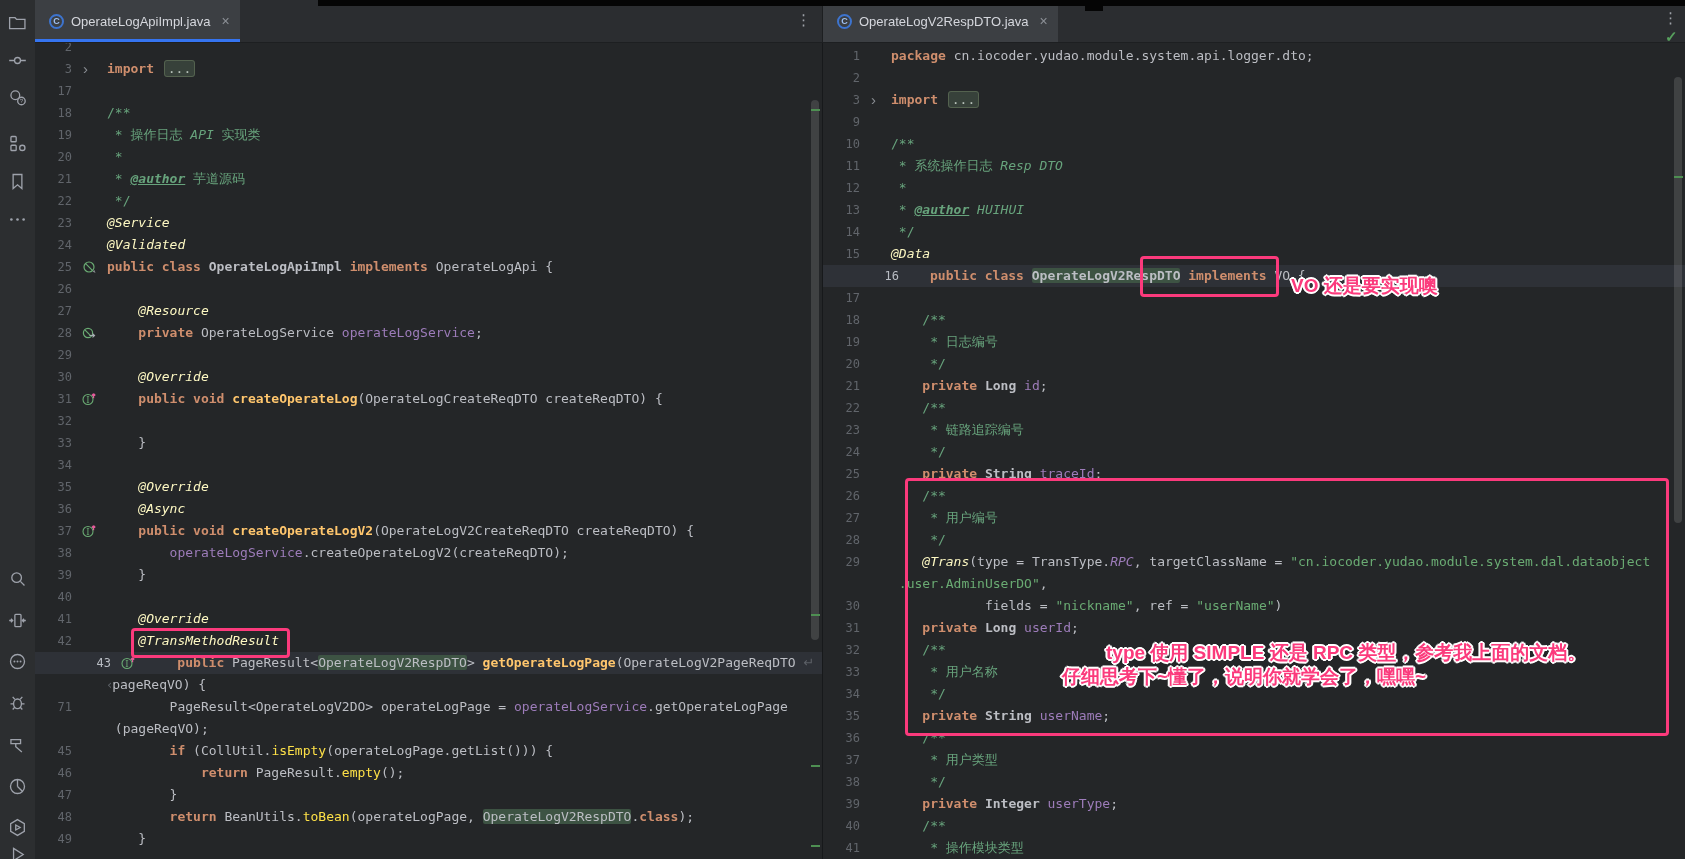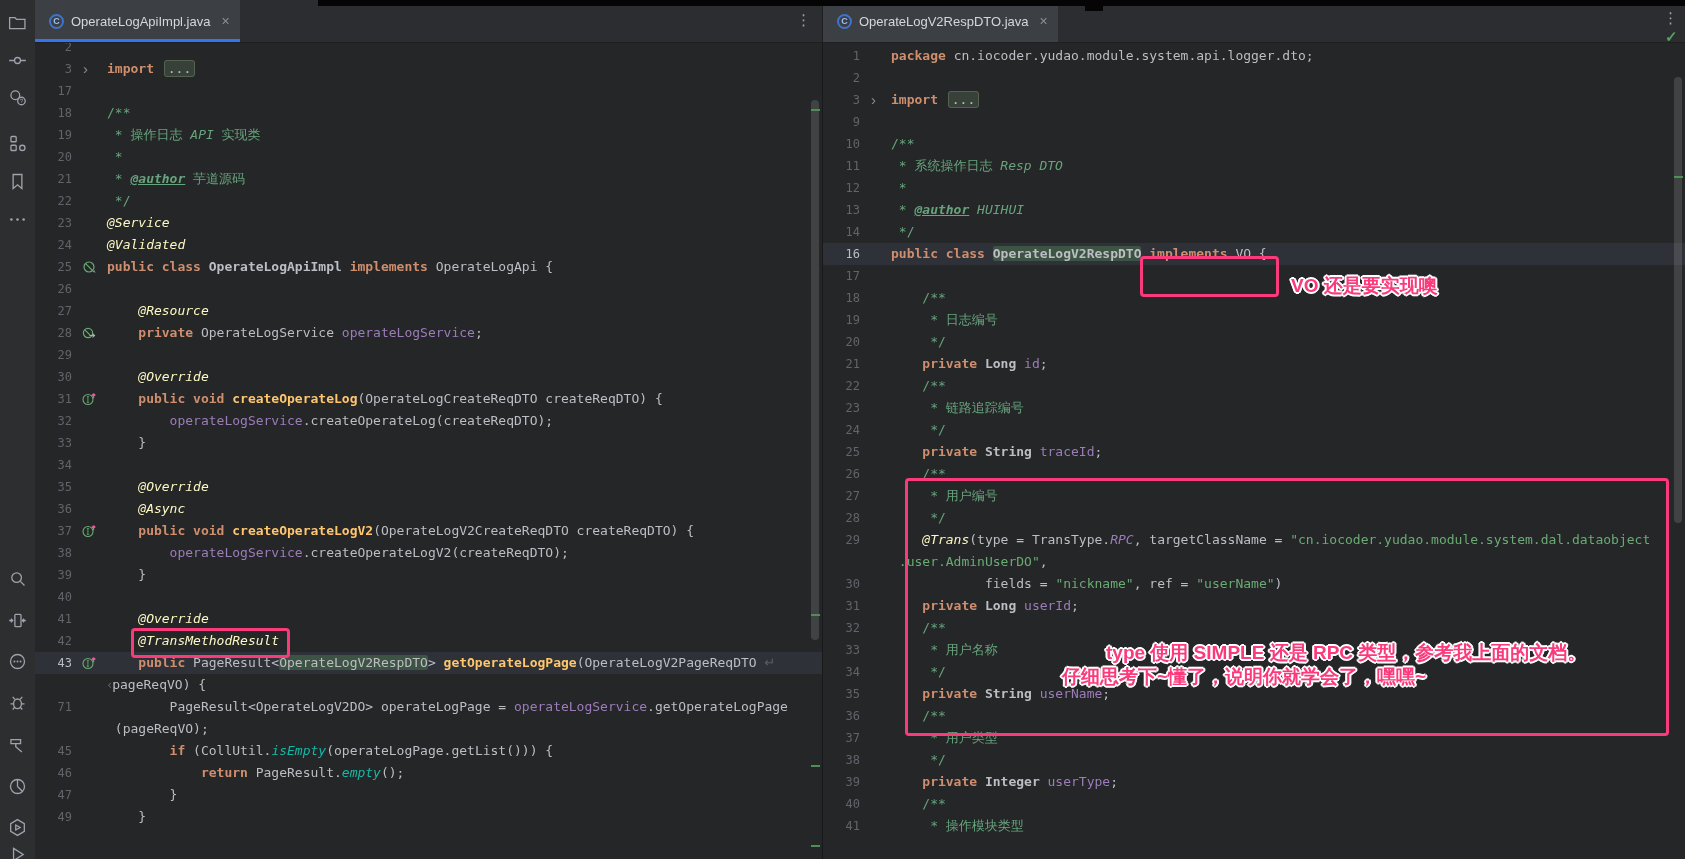--- a/index.html
+++ b/index.html
@@ -24,38 +24,38 @@
   .stripe-icon{position:absolute;left:7px;width:21px;height:21px;color:#9ea2ab;}
   .stripe-icon svg{width:21px;height:21px;display:block;stroke:currentColor;fill:none;stroke-width:1.5;}
   
   .editor{position:absolute;top:43px;bottom:0;background:#242628;overflow:hidden;}
   #editor-left{left:35px;width:787px;}
   #editor-right{left:822px;width:863px;border-left:1px solid #17191b;}
   .rows{position:absolute;left:0;right:0;}
   #rows-left{top:-7px;}
   #rows-right{top:2px;}
   .row{display:flex;height:22px;line-height:22px;position:relative;}
-  .row.cur{background:#2e3137;}
+  .row.cur{background:#2e3137;padding-left:39px;}
   .lnum{flex:none;width:44px;text-align:right;padding-right:7px;box-sizing:border-box;
     font-family:"DejaVu Sans Mono","Liberation Mono",monospace;font-size:12px;color:#61656b;}
   .row.cur .lnum{color:#b9bdc4;}
   .gslot{flex:none;width:26px;position:relative;}
   #editor-right .gslot{width:22px;}
   .gslot .fold{position:absolute;left:4px;top:0;color:#8a8e94;font-size:15px;}
   .gslot svg{position:absolute;left:3px;top:4px;width:14px;height:14px;}
   pre.code{margin:0;padding:0 0 0 2px;font-family:"DejaVu Sans Mono","Liberation Mono",monospace;
     font-size:13px;line-height:22px;white-space:pre;color:#bcbec4;}
   .tok-k{color:#cf8e6d;font-weight:bold;}
   .tok-an{color:#fef9c3;font-style:italic;}
   .tok-cm{color:#67a37c;}
   .tok-ci{color:#67a37c;font-style:italic;}
   .tok-ct{color:#67a37c;font-weight:bold;font-style:italic;text-decoration:underline;}
   .tok-d{color:#bcbec4;}
   .tok-b{font-weight:bold;}
-  .tok-di{color:#14b8a6;font-style:italic;}
+  .tok-di{color:#fde047;}
   .tok-m{color:#ffc66d;font-weight:bold;}
   .tok-f{color:#9d7cba;}
   .tok-fi{color:#9d7cba;font-style:italic;}
   .tok-s{color:#6aab73;}
   .tok-hl{color:#bcbec4;background:#3d5343;border-radius:2px;}
   .tok-wr{color:#5c6066;font-family:"DejaVu Sans",sans-serif;}
   .tok-fold{color:#b6c0b8;background:#37413a;border:1px solid #54624f;border-radius:3px;padding:0 3px;margin-left:2px;}
   
   .vscroll-thumb{position:absolute;width:8px;border-radius:4px;background:rgba(255,255,255,.13);}
   .vcs-tick{position:absolute;width:9px;height:2px;background:#4e8f52;}
@@ -283,21 +283,20 @@
               <circle cx="6" cy="7.5" r="5" fill="none" stroke="#6aab73" stroke-width="1.1"></circle>
               <text x="6" y="10.6" font-size="8.5" fill="#6aab73" text-anchor="middle" font-family="DejaVu Serif,serif">I</text>
               <path d="M11.6 6.2V1.6M11.6 1.6l-1.7 1.9M11.6 1.6l1.7 1.9" fill="none" stroke="#e55c9c" stroke-width="1.2"></path>
             </svg>
           </span>
           <pre class="code"><span class="tok-k">    public void </span><span class="tok-m">createOperateLog</span><span class="tok-d">(OperateLogCreateReqDTO createReqDTO) {</span></pre>
         </div>
         <div class="row">
           <span class="lnum">32</span>
           <span class="gslot"></span>
-          <pre class="code"><span class="tok-f">        operateLogService</span><span class="tok-d">.createOperateLog(createReqDTO);</span></pre>
         </div>
         <div class="row">
           <span class="lnum">33</span>
           <span class="gslot"></span>
           <pre class="code"><span class="tok-d">    }</span></pre>
         </div>
         <div class="row">
           <span class="lnum">34</span>
           <span class="gslot"></span>
           <pre class="code"></pre>
@@ -383,20 +382,25 @@
           <span class="lnum">46</span>
           <span class="gslot"></span>
           <pre class="code"><span class="tok-k">            return </span><span class="tok-d">PageResult.</span><span class="tok-di">empty</span><span class="tok-d">();</span></pre>
         </div>
         <div class="row">
           <span class="lnum">47</span>
           <span class="gslot"></span>
           <pre class="code"><span class="tok-d">        }</span></pre>
         </div>
         <div class="row">
+          <span class="lnum">48</span>
+          <span class="gslot"></span>
+          <pre class="code"><span class="tok-k">        return </span><span class="tok-d">BeanUtils.</span><span class="tok-di">toBean</span><span class="tok-d">(operateLogPage, </span><span class="tok-hl">OperateLogV2RespDTO</span><span class="tok-d">.</span><span class="tok-k">class</span><span class="tok-d">);</span></pre>
+        </div>
+        <div class="row">
           <span class="lnum">49</span>
           <span class="gslot"></span>
           <pre class="code"><span class="tok-d">    }</span></pre>
         </div>
       </div>
   </div>
   <div class="editor" id="editor-right">
     <div class="rows" id="rows-right">
         <div class="row">
           <span class="lnum">1</span>
@@ -437,20 +441,25 @@
         </div>
         <div class="row">
           <span class="lnum">13</span>
           <span class="gslot"></span>
           <pre class="code"><span class="tok-cm"> * </span><span class="tok-ct">@author</span><span class="tok-ci"> HUIHUI</span></pre>
         </div>
         <div class="row">
           <span class="lnum">14</span>
           <span class="gslot"></span>
           <pre class="code"><span class="tok-cm"> */</span></pre>
+        </div>
+        <div class="row">
+          <span class="lnum">15</span>
+          <span class="gslot"></span>
+          <pre class="code"><span class="tok-an">@Data</span></pre>
         </div>
         <div class="row cur">
           <span class="lnum">16</span>
           <span class="gslot"></span>
           <pre class="code"><span class="tok-k">public class </span><span class="tok-hl tok-b">OperateLogV2RespDTO</span><span class="tok-d"> </span><span class="tok-k">implements </span><span class="tok-d">VO {</span></pre>
         </div>
         <div class="row">
           <span class="lnum">17</span>
           <span class="gslot"></span>
           <pre class="code"></pre>

